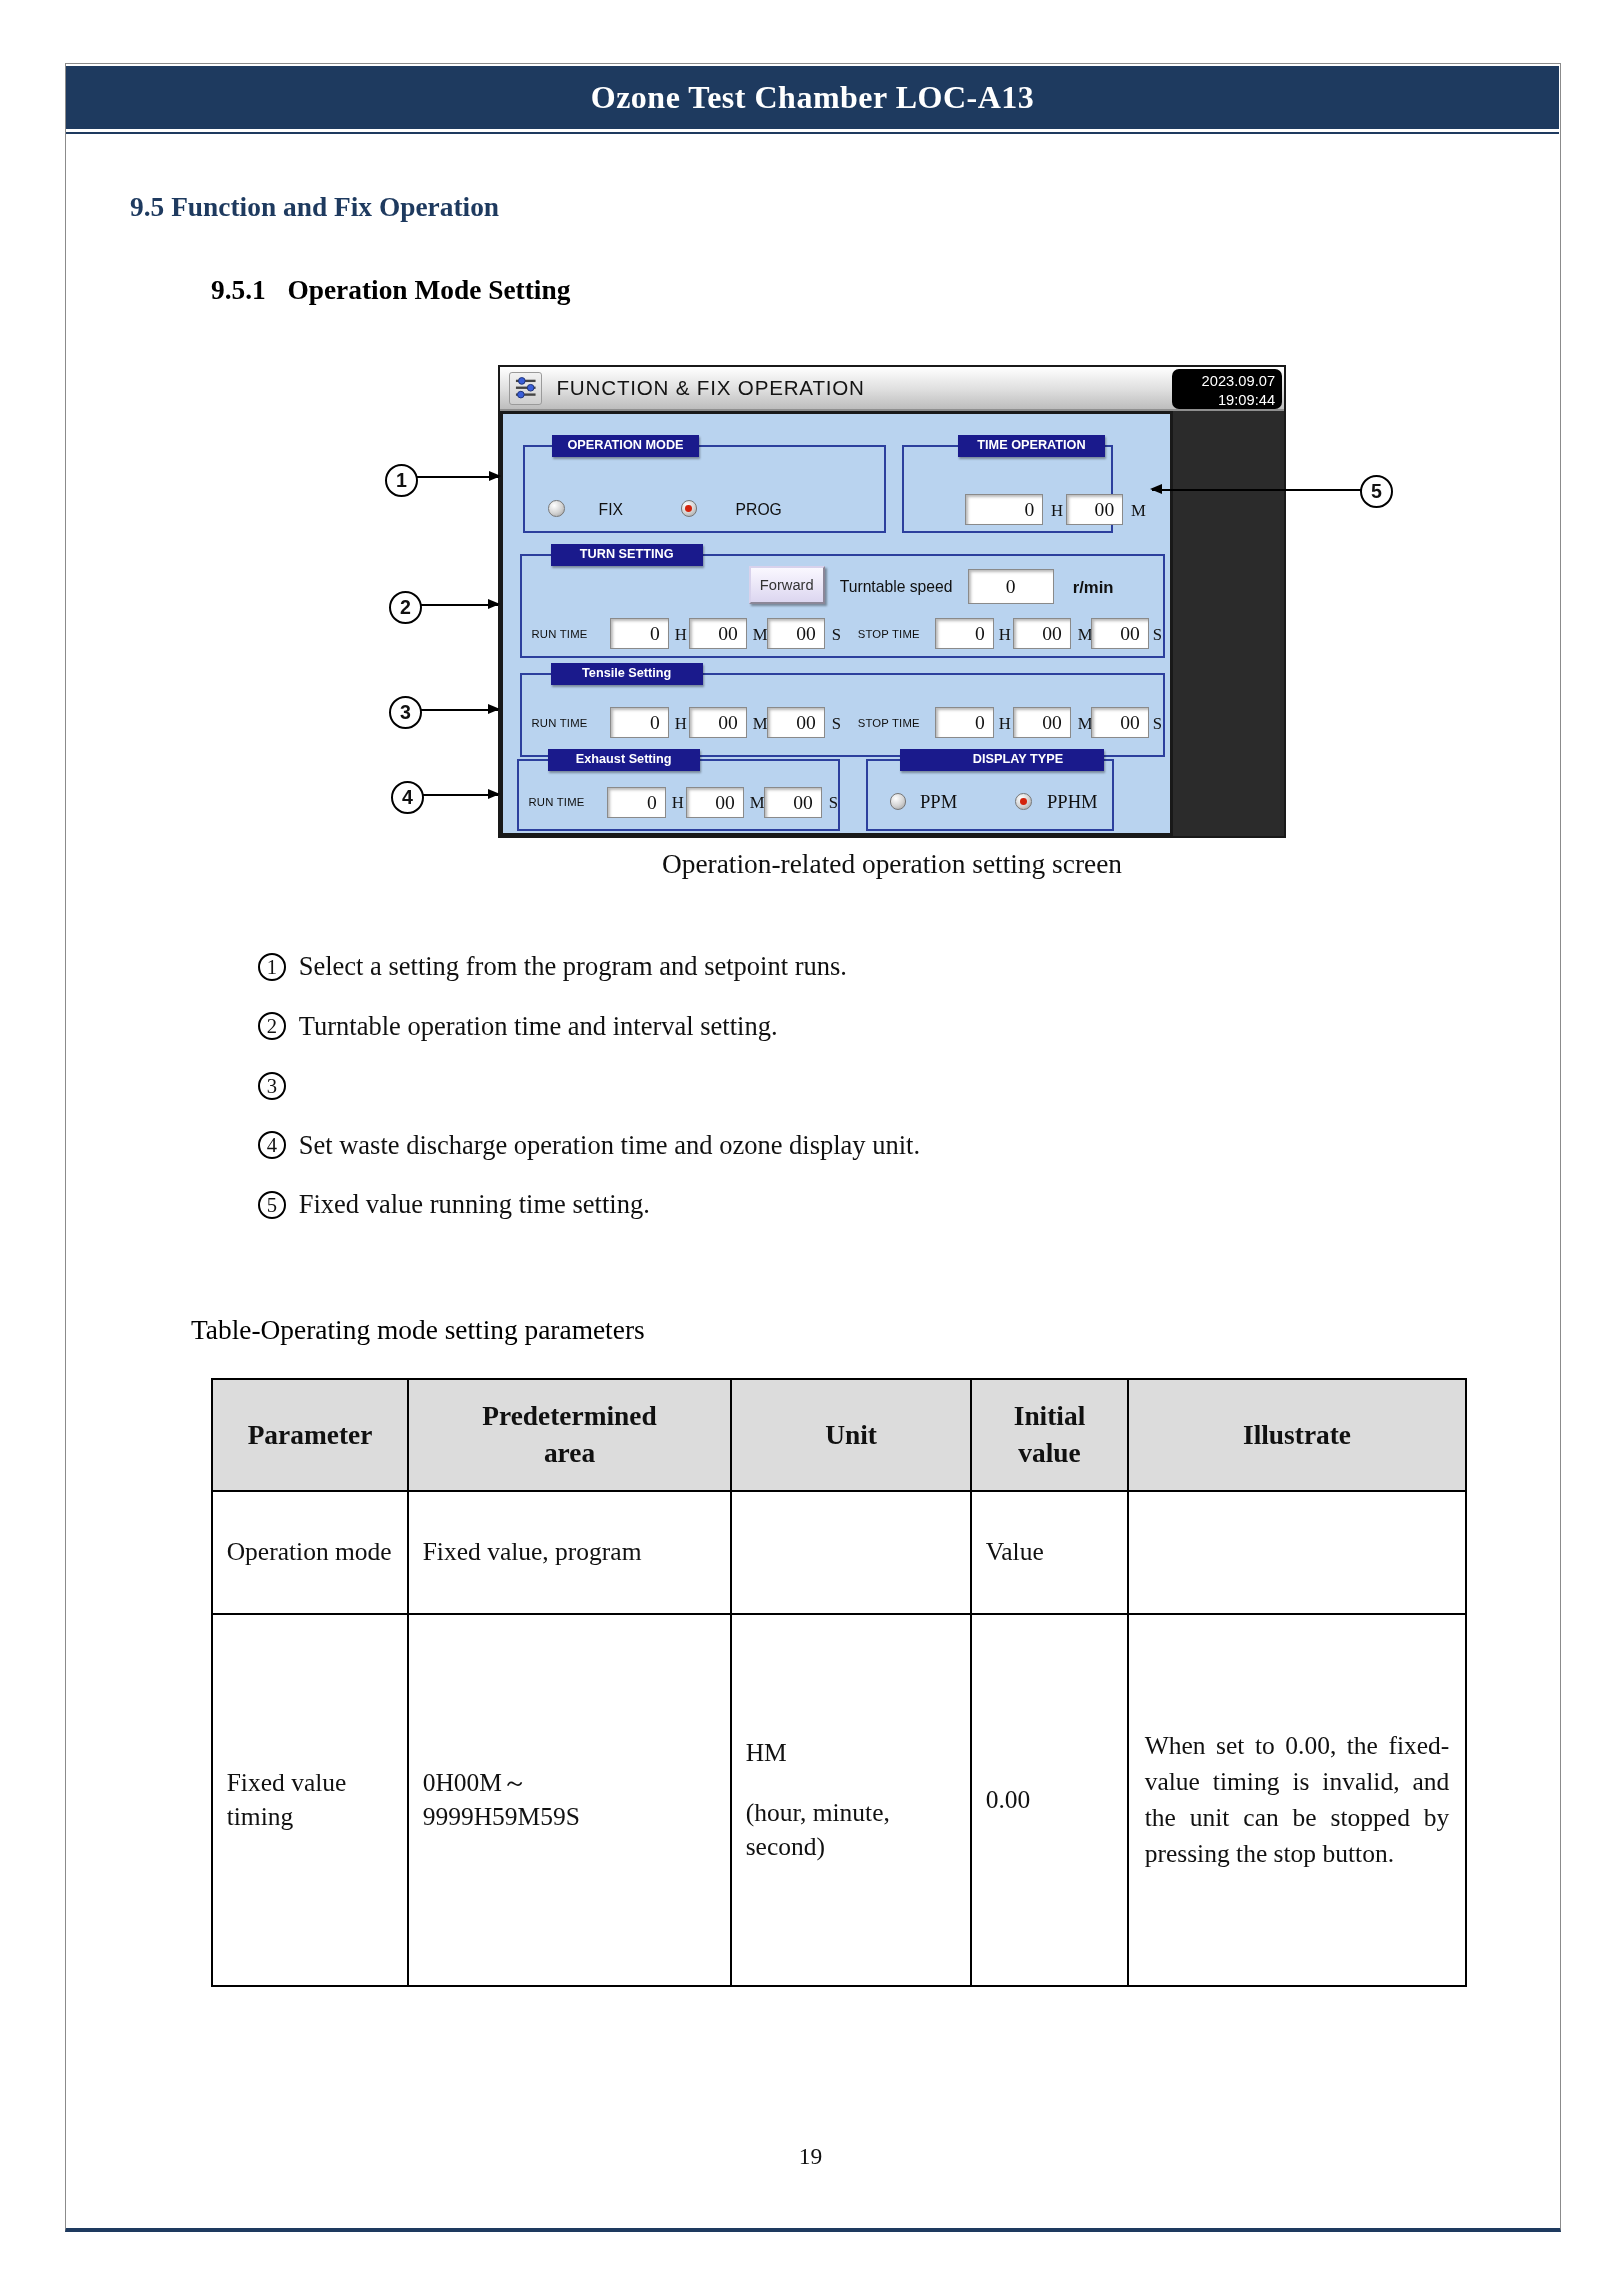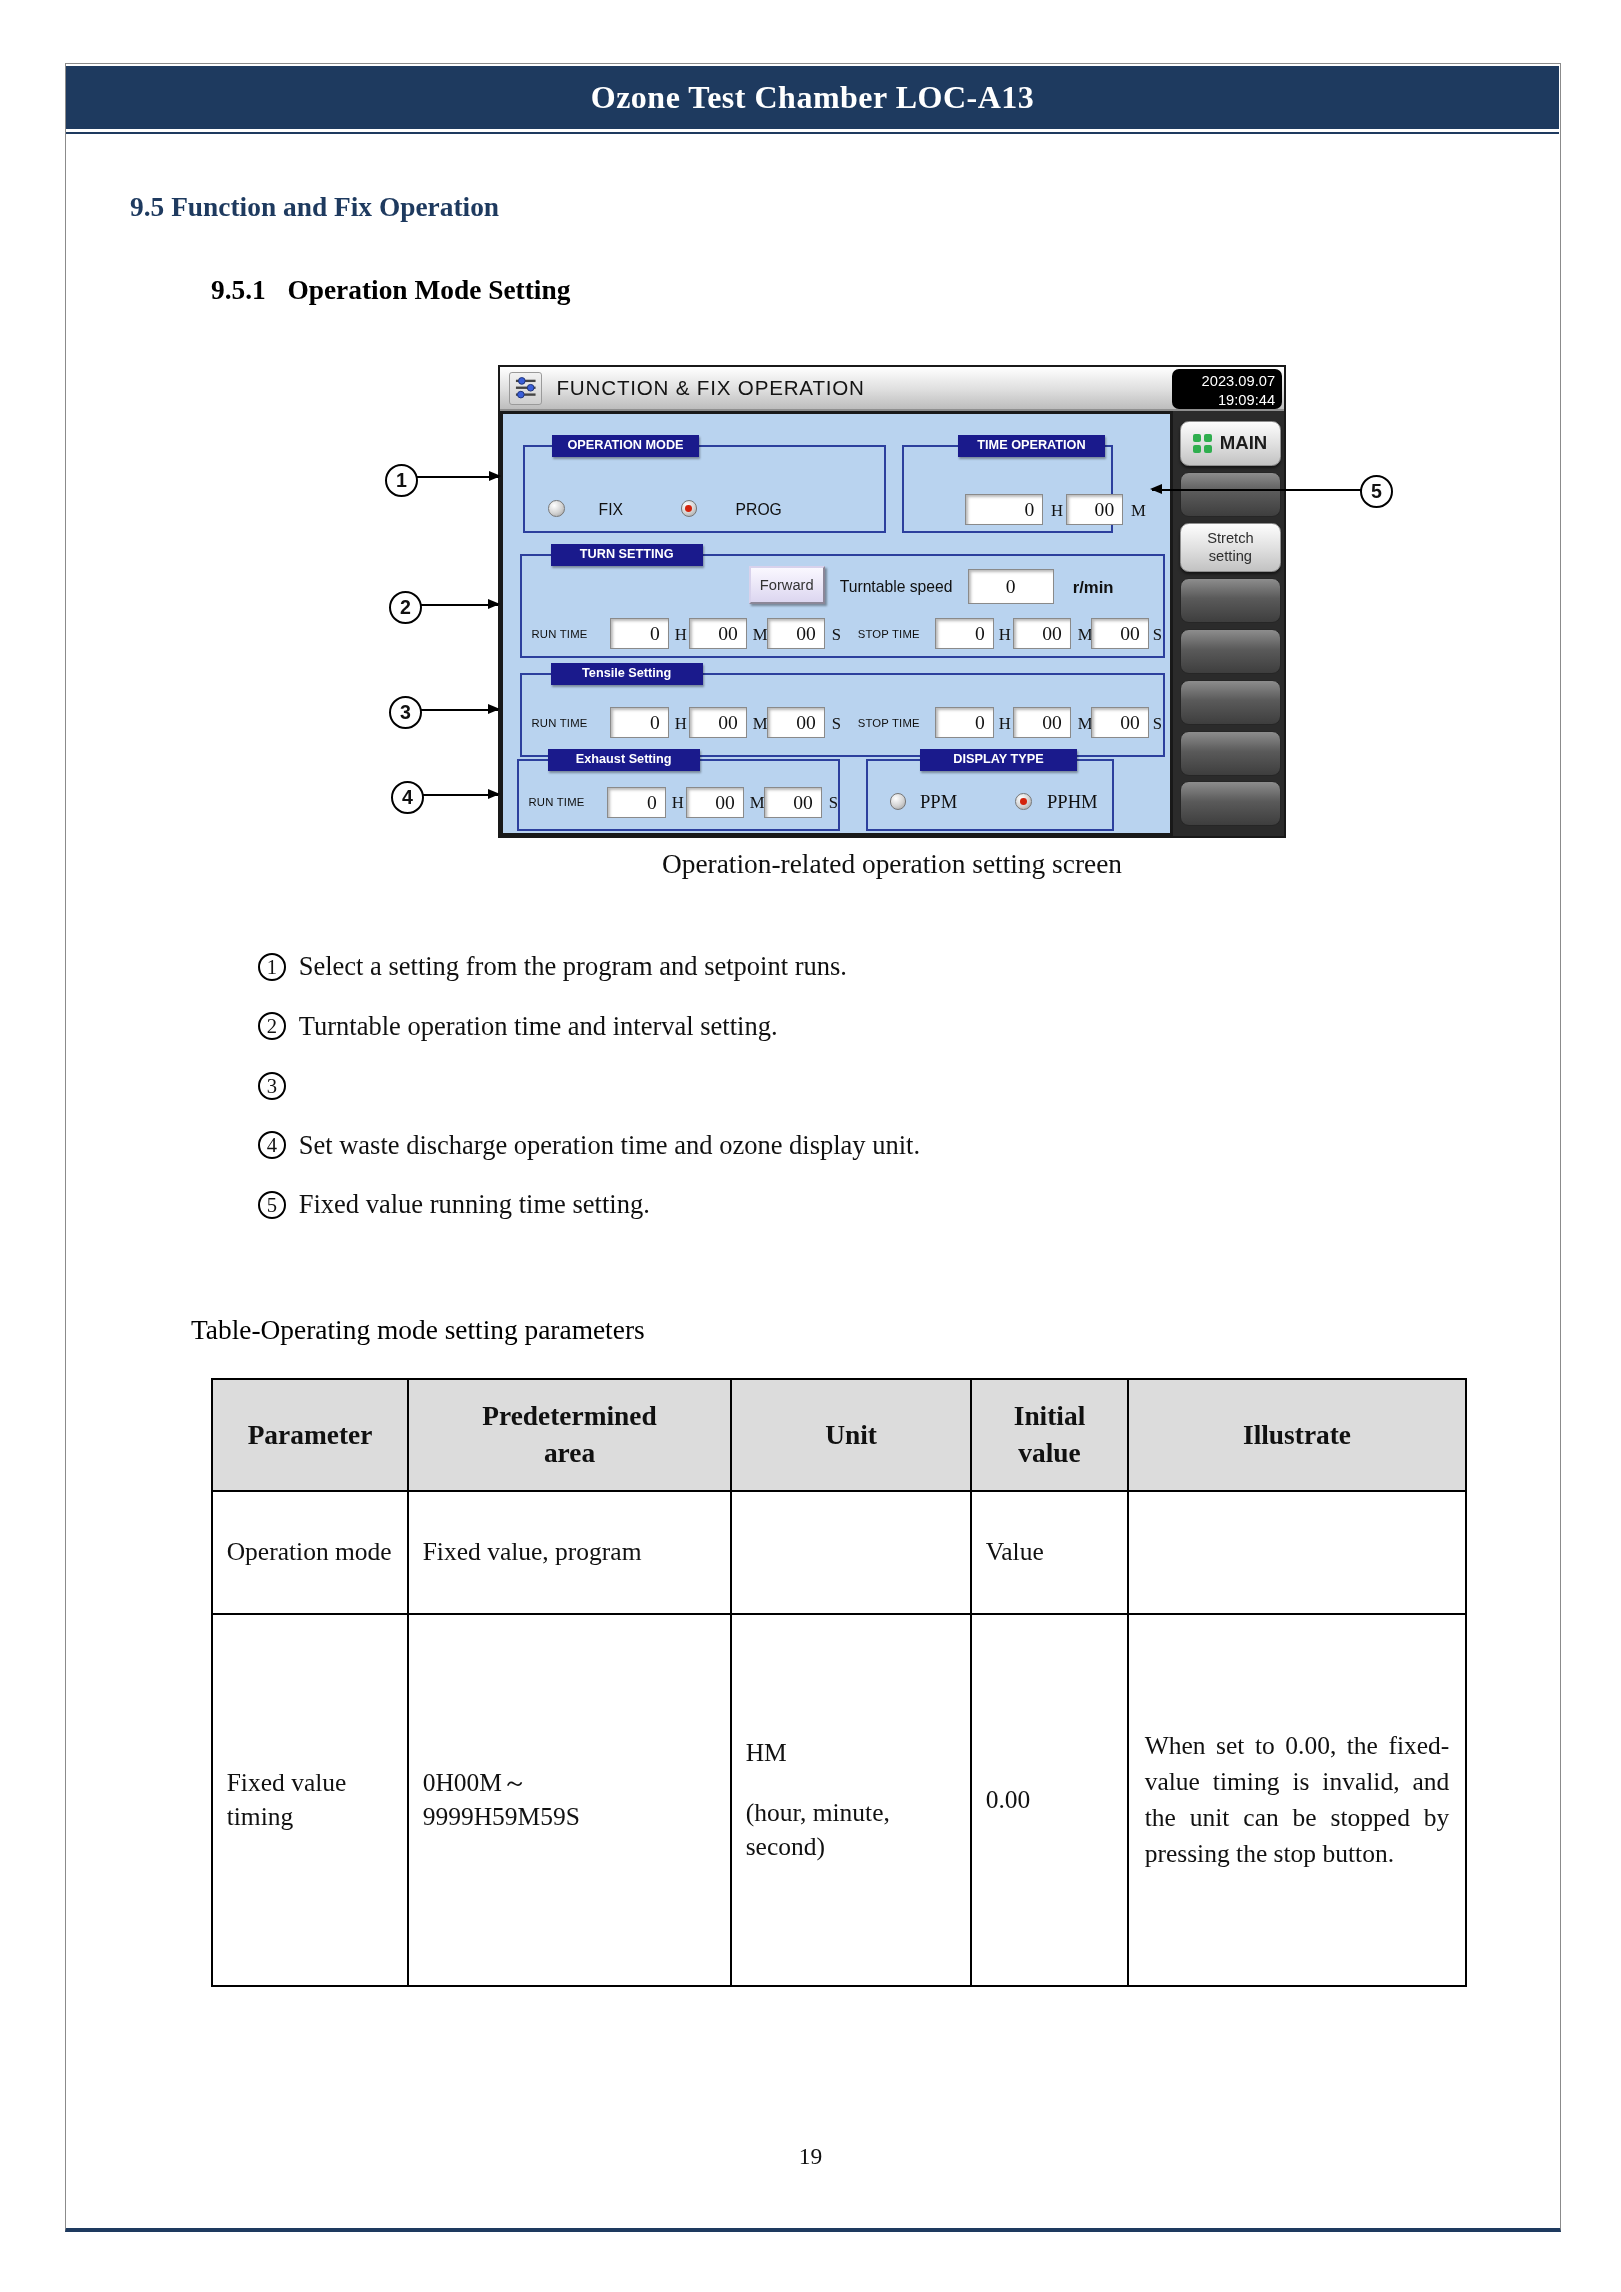--- a/index.html
+++ b/index.html
@@ -167,50 +167,29 @@
         <span class="slbl" style="left:9.8px;top:35px;">RUN TIME</span>
         <div class="fld" style="left:88px;top:25.5px;width:59px;">0</div>
         <span class="unit" style="left:153px;top:32px;">H</span>
         <div class="fld" style="left:167px;top:25.5px;width:58px;">00</div>
         <span class="unit" style="left:231px;top:32px;">M</span>
         <div class="fld" style="left:245px;top:25.5px;width:58px;">00</div>
         <span class="unit" style="left:310px;top:32px;">S</span>
       </div>
 
       <div class="grp" style="left:363px;top:345px;width:248px;height:72px;">
-        <div class="chip" style="left:52px;width:157px;">DISPLAY TYPE</div>
+        <div class="chip" style="left:32px;width:172px;padding-left:32px;">DISPLAY TYPE</div>
         <span class="radio" style="left:21.6px;top:32px;"></span>
         <span class="rlbl serif-lbl" style="left:52px;top:30px;">PPM</span>
         <span class="radio sel" style="left:147px;top:32px;"></span>
         <span class="rlbl serif-lbl" style="left:179px;top:30px;">PPHM</span>
       </div>
 
     </div>
 
-    <div class="side">
-      <div class="sbtn light main-btn" style="top:9.8px;height:45px;">
-        <span class="micon">
-            <i></i>
-            <i></i>
-            <i></i>
-            <i></i>
-          </span>
-        <span class="main-lbl">MAIN</span>
-      </div>
-      <div class="sbtn dark" style="top:61px;height:45px;"></div>
-      <div class="sbtn light stretch-btn" style="top:112px;height:49px;">
-        <div>Stretch</div>
-        <div>setting</div>
-      </div>
-      <div class="sbtn dark" style="top:167px;height:45px;"></div>
-      <div class="sbtn dark" style="top:218px;height:45px;"></div>
-      <div class="sbtn dark" style="top:269px;height:45px;"></div>
-      <div class="sbtn dark" style="top:320px;height:45px;"></div>
-      <div class="sbtn dark" style="top:370px;height:45px;"></div>
-    </div>
   </div>
 </div>
 
 <div class="co" style="left:385px;top:464px;">1</div>
 <div class="arrow right" style="left:417px;top:476px;width:82px;"></div>
 <div class="co" style="left:389px;top:591px;">2</div>
 <div class="arrow right" style="left:420px;top:604px;width:78px;"></div>
 <div class="co" style="left:389px;top:696px;">3</div>
 <div class="arrow right" style="left:420px;top:709px;width:78px;"></div>
 <div class="co" style="left:391px;top:781px;">4</div>

